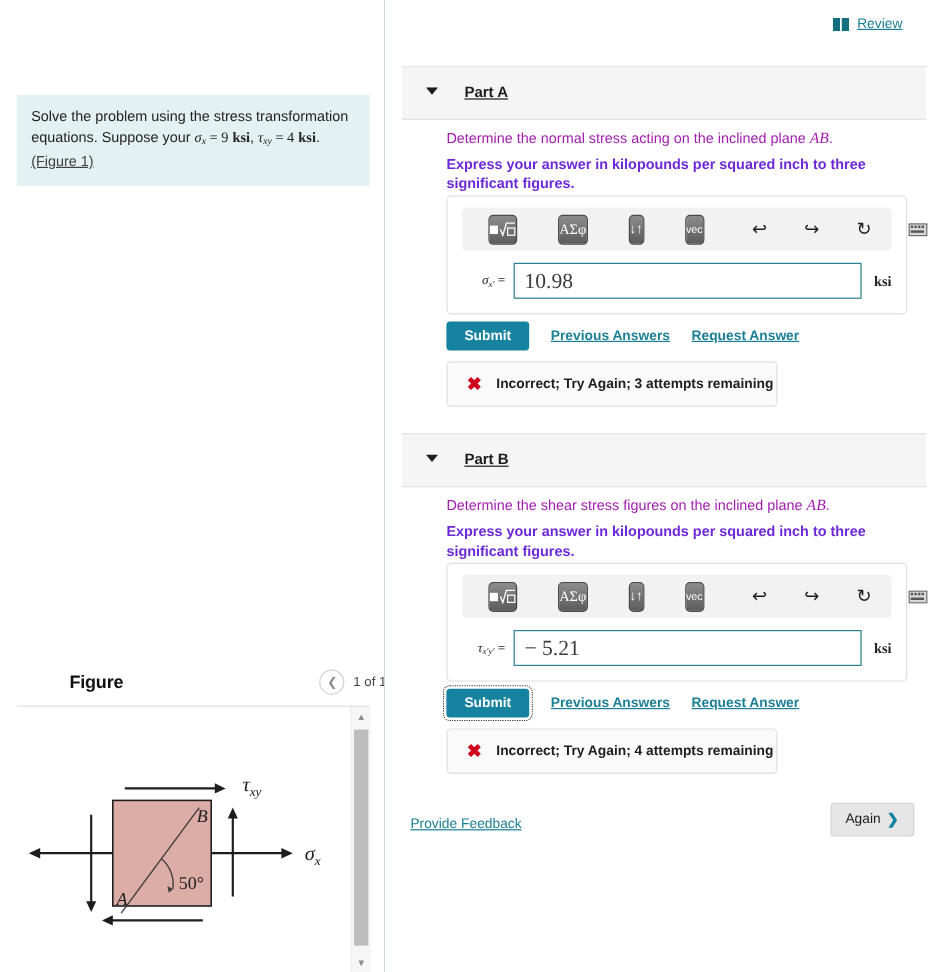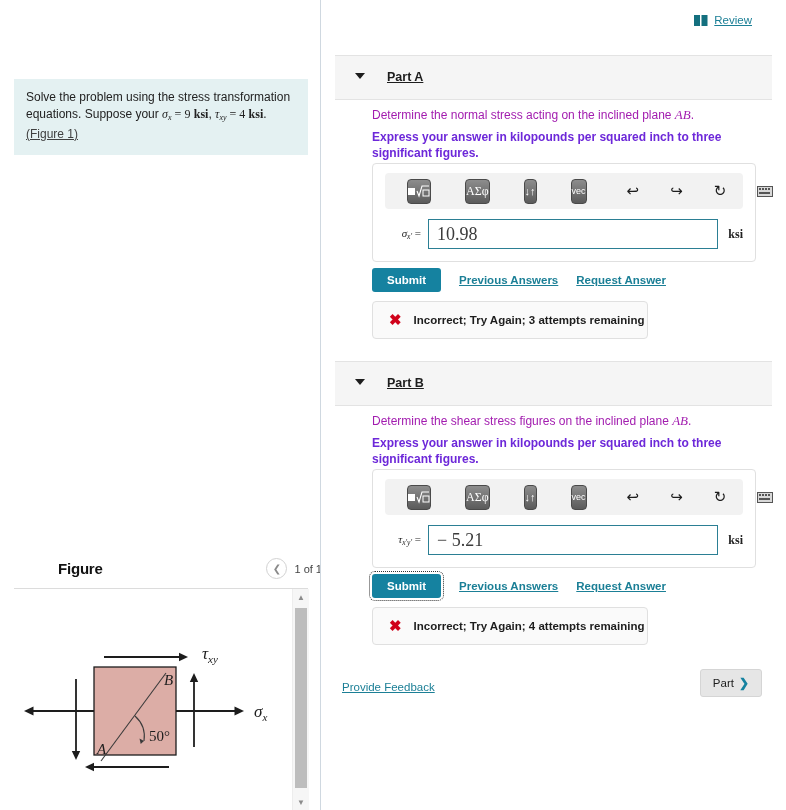--- a/index.html
+++ b/index.html
@@ -381,19 +381,19 @@
     </div>
 
     <div class="feedback-box" style="top:607px;">
       <span class="fb-x">✖</span>
       <span class="fb-text">Incorrect; Try Again; 4 attempts remaining</span>
     </div>
 
     <div style="position:absolute;left:21px;top:681px;width:420px;height:30px;">
       <span class="provide-feedback">Provide Feedback</span>
       <div class="next-btn">
-        <span>Part</span>
+        <span>Again</span>
         <span class="next-chev">❯</span>
       </div>
     </div>
 
   </div>
 </div>
 
 </body></html>

